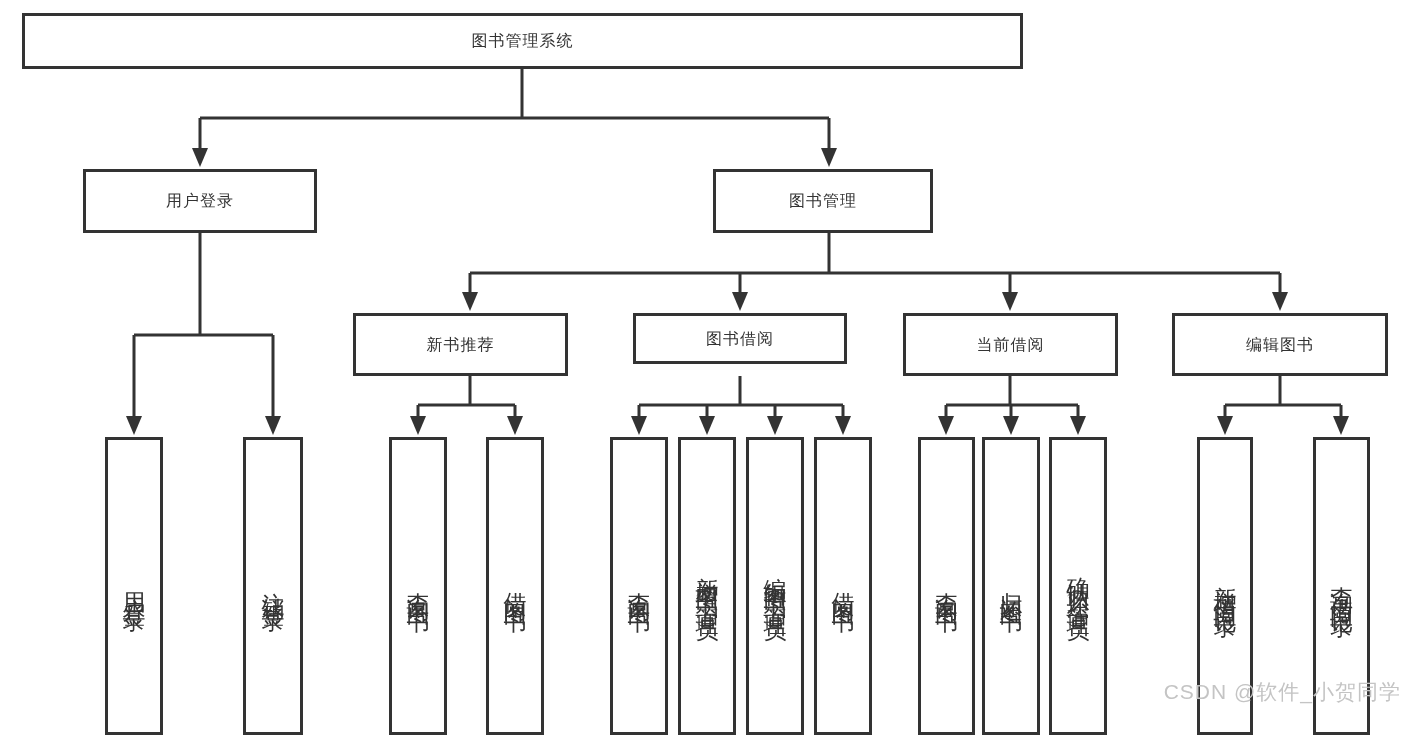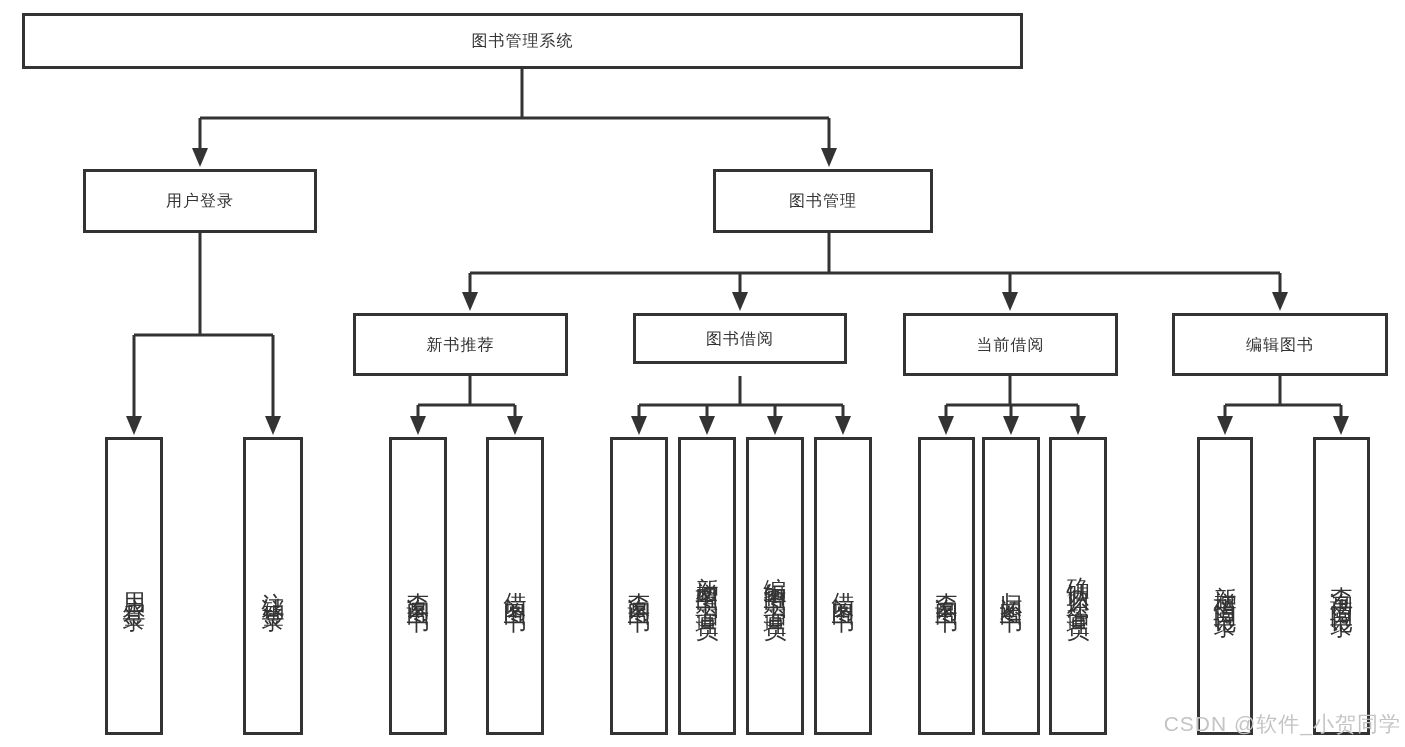--- a/index.html
+++ b/index.html
@@ -59,21 +59,20 @@
   }
   .watermark{
     position:absolute;
     top:678px;
     right:4px;
     font-size:21px;
     letter-spacing:1px;
     color:var(--watermark-color);
     white-space:nowrap;
     z-index:5;
-    margin-top:32px;
   }
 </style>
 </head>
 <body>
 
 <div class="stage">
 
   <svg class="connectors" viewBox="0 0 1405 747">
 
     <g>

